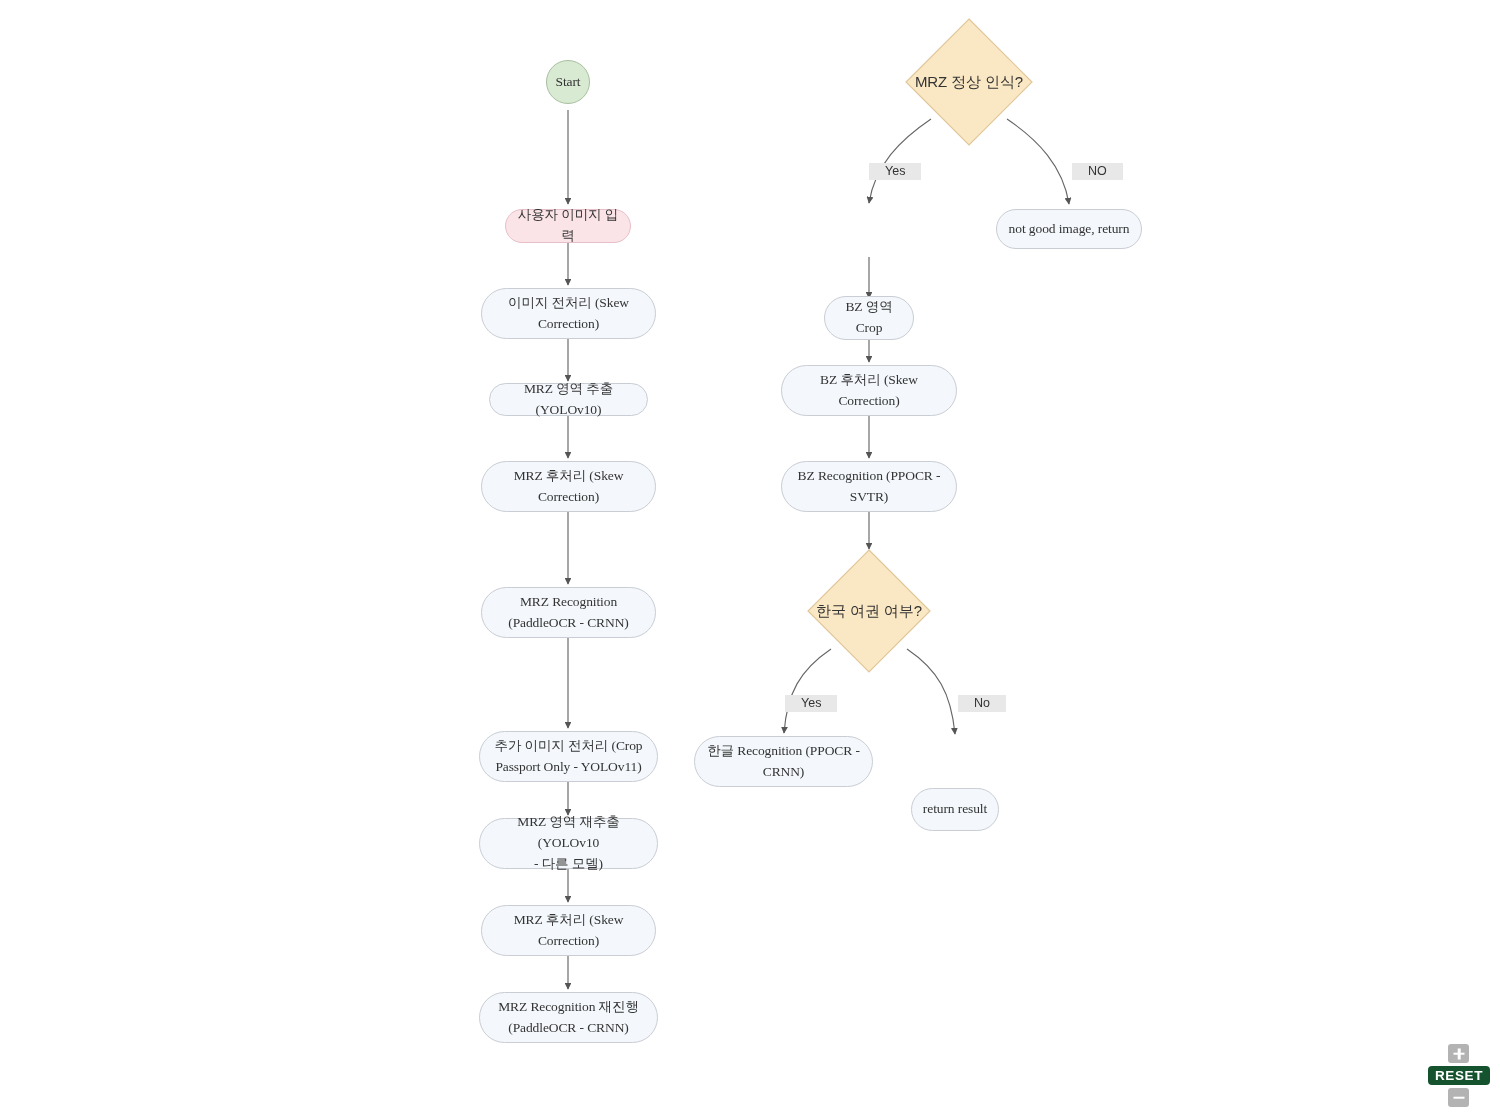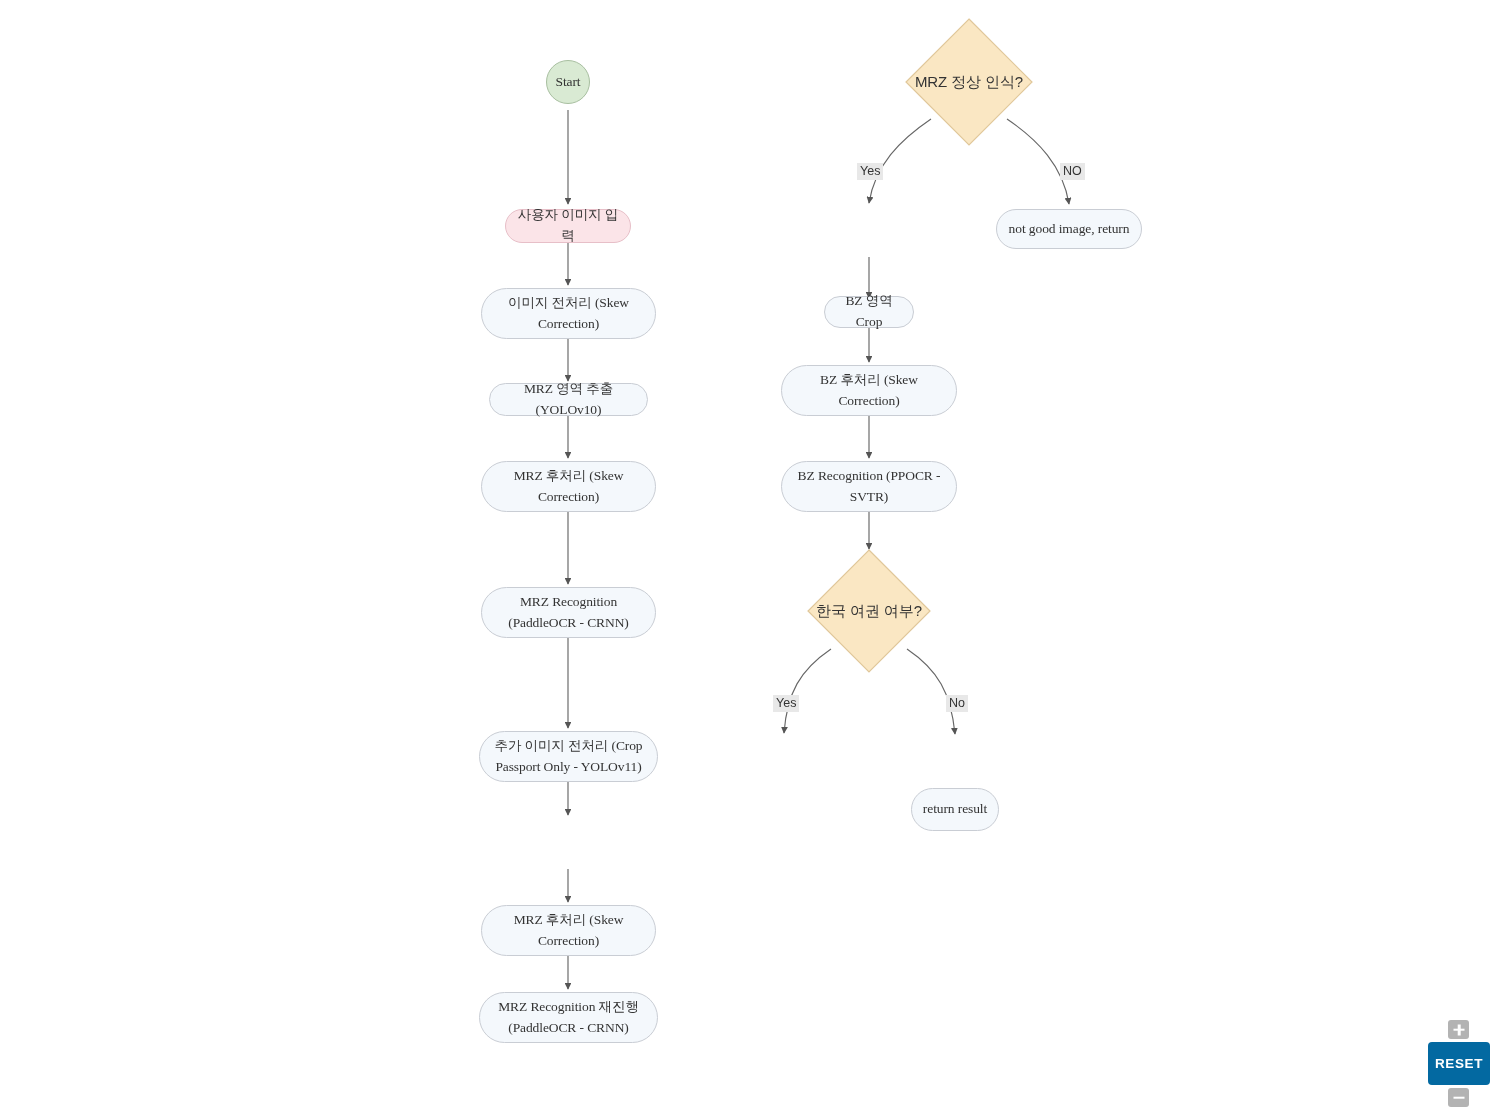--- a/index.html
+++ b/index.html
@@ -90,22 +90,23 @@
     letter-spacing: -0.1px;
   }
 
   
   .edge-label {
     position: absolute;
     background: #e8e8e8;
     color: #333333;
     font-size: 12.5px;
     line-height: 1.2;
-    padding: 1px 3px;
+    padding: 1px 16px;
     white-space: nowrap;
+    margin-left: 12px;
   }
 
   
   #zoom-controls {
     position: absolute;
     right: 10px;
     bottom: 8px;
     display: flex;
     flex-direction: column;
     align-items: center;
@@ -135,27 +136,27 @@
     content: "";
     position: absolute;
     left: 50%;
     top: 50%;
     transform: translate(-50%, -50%);
     width: 2.6px;
     height: 11px;
     background: #ffffff;
   }
   .reset-btn {
-    background: #0369a1;
+    background: #14532d;
     color: #ffffff;
     font-size: 13.5px;
     font-weight: bold;
     letter-spacing: 0.6px;
     border-radius: 4px;
-    padding: 14px 7px;
+    padding: 2px 7px;
     border: none;
     cursor: pointer;
     font-family: "Liberation Sans", sans-serif;
   }
 </style>
 </head>
 <body>
 
 <div id="canvas">
 
@@ -206,52 +207,56 @@
 
   <div class="node process" style="left:481px; top:461px; width:175px; height:51px;">MRZ 후처리 (Skew
 Correction)</div>
 
   <div class="node process" style="left:481px; top:587px; width:175px; height:51px;">MRZ Recognition
 (PaddleOCR - CRNN)</div>
 
   <div class="node process" style="left:479px; top:731px; width:179px; height:51px;">추가 이미지 전처리 (Crop
 Passport Only - YOLOv11)</div>
 
+  <div class="node process" style="left:479px; top:818px; width:179px; height:51px;">MRZ 영역 재추출 (YOLOv10
+- 다른 모델)</div>
 
   <div class="node process" style="left:481px; top:905px; width:175px; height:51px;">MRZ 후처리 (Skew
 Correction)</div>
 
   <div class="node process" style="left:479px; top:992px; width:179px; height:51px;">MRZ Recognition 재진행
 (PaddleOCR - CRNN)</div>
 
   <div class="diamond-wrap" style="left:904px; top:17px; width:130px; height:130px;">
     <svg class="diamond-shape" viewBox="0 0 130 130">
       <polygon points="65,2 128,65 65,128 2,65" fill="#fae7c3" stroke="#e0c79a" stroke-width="1.2"></polygon>
     </svg>
     <div class="diamond-label">MRZ 정상 인식?</div>
   </div>
 
 
   <div class="node process" style="left:996px; top:209px; width:146px; height:40px;">not good image, return</div>
 
-  <div class="node process" style="left:824px; top:296px; width:90px; height:32px;">BZ 영역 Crop</div>
+  <div class="node process" style="left:824px; top:296px; width:90px; height:44px;">BZ 영역 Crop</div>
 
   <div class="node process" style="left:781px; top:365px; width:176px; height:51px;">BZ 후처리 (Skew
 Correction)</div>
 
   <div class="node process" style="left:781px; top:461px; width:176px; height:51px;">BZ Recognition (PPOCR -
 SVTR)</div>
 
   <div class="diamond-wrap" style="left:806px; top:548px; width:126px; height:126px;">
     <svg class="diamond-shape" viewBox="0 0 126 126">
       <polygon points="63,2 124,63 63,124 2,63" fill="#fae7c3" stroke="#e0c79a" stroke-width="1.2"></polygon>
     </svg>
     <div class="diamond-label">한국 여권 여부?</div>
   </div>
 
+  <div class="node process" style="left:694px; top:736px; width:179px; height:51px;">한글 Recognition (PPOCR -
+CRNN)</div>
 
   <div class="node process" style="left:911px; top:740px; width:88px; height:43px;margin-top:48px;">return result</div>
 
   <div id="zoom-controls">
     <button class="zoom-btn plus" title="zoom in"></button>
     <button class="reset-btn">RESET</button>
     <button class="zoom-btn minus" title="zoom out"></button>
   </div>
 
 </div>

